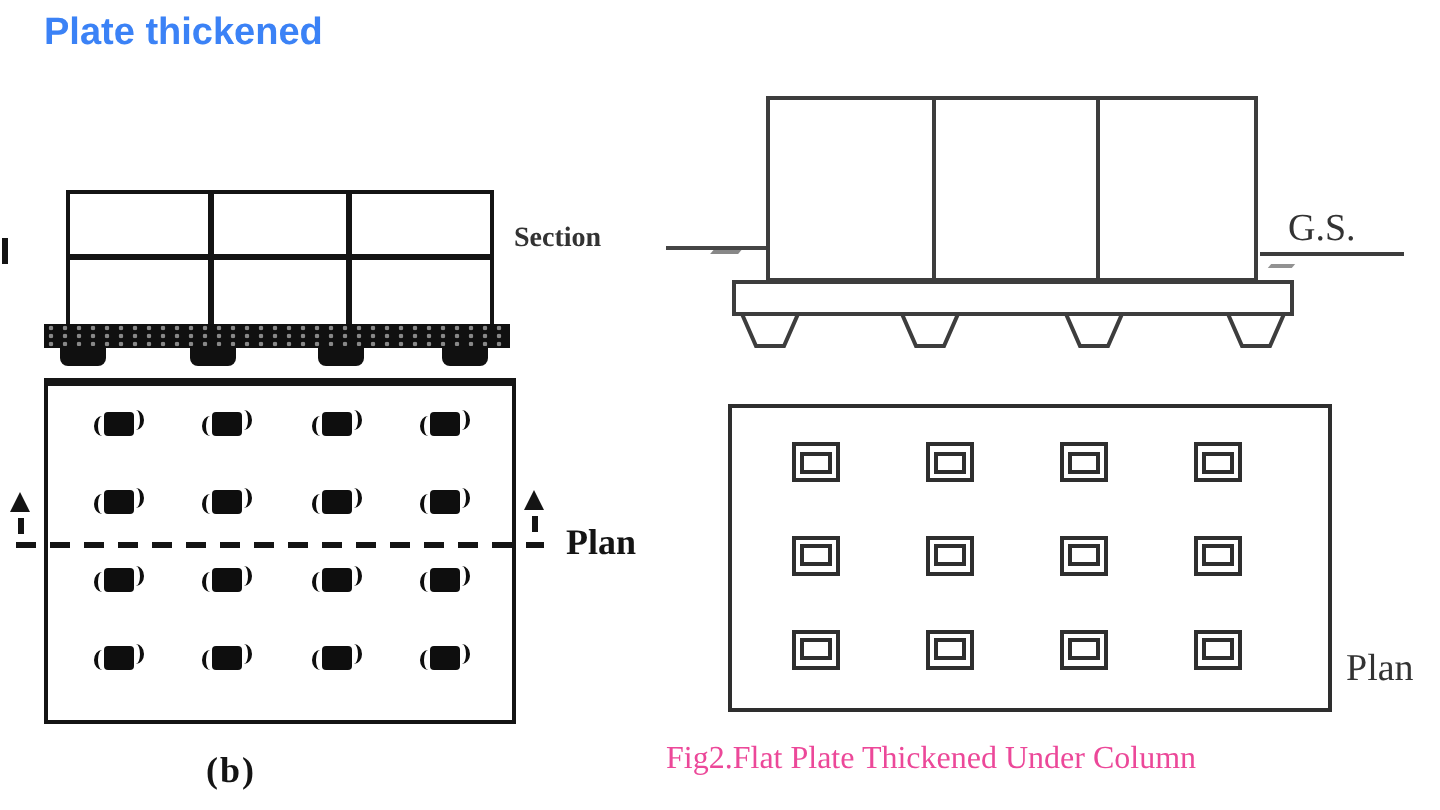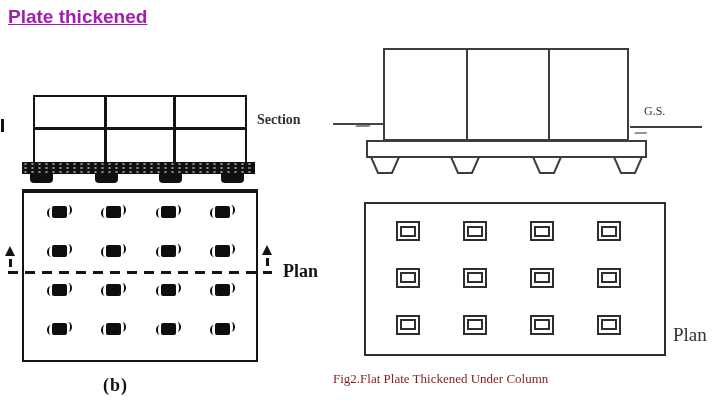--- a/index.html
+++ b/index.html
@@ -3,23 +3,23 @@
 <meta charset="utf-8">
 <style>
   * { margin:0; padding:0; box-sizing:border-box; }
   body { background:#888; font-family:"Liberation Serif", serif; }
   .canvas {
     position:relative; width:720px; height:405px; background:#ffffff;
     overflow:hidden;
   }
   
   .title {
-    position:absolute; left:8px; top:4px;
+    position:absolute; left:22px; top:4px;
     font-family:"Liberation Sans", sans-serif;
-    font-weight:bold; font-size:19px; line-height:25px; color:#a21caf;text-decoration:underline;
+    font-weight:bold; font-size:19px; line-height:25px; color:#3b82f6;
   }
   
   .lsec-frame { position:absolute; left:33px; top:95px; width:214px; height:69px; border:2.5px solid #141414; }
   .lsec-v1 { position:absolute; left:104px; top:95px; width:2.5px; height:69px; background:#141414; }
   .lsec-v2 { position:absolute; left:173px; top:95px; width:2.5px; height:69px; background:#141414; }
   .lsec-floor { position:absolute; left:33px; top:127px; width:214px; height:2.5px; background:#141414; }
   .lsec-raft {
     position:absolute; left:22px; top:162px; width:233px; height:12px;
     background-color:#101010;
     background-image:radial-gradient(circle, rgba(255,255,255,.5) 1px, transparent 1.3px);
@@ -56,30 +56,30 @@
   .lcaption { position:absolute; left:103px; top:375px; font-size:18px; font-weight:bold; color:#141414; letter-spacing:1px; }
   
   .rsec-label { position:absolute; left:257px; top:112px; font-size:14px; font-weight:bold; color:#333; }
   .rsec-pointer { position:absolute; left:333px; top:123px; width:51px; height:2px; background:#454545; }
   .rsec-hatch { position:absolute; left:358px; top:120px; width:14px; height:7px; border-bottom:2px solid #6a6a6a; transform:skewX(-40deg); opacity:.8; }
   .rsec-bldg { position:absolute; left:383px; top:48px; width:246px; height:93px; border:2px solid #3d3d3d; background:#fff; }
   .rsec-bv1 { position:absolute; left:466px; top:48px; width:2px; height:93px; background:#3d3d3d; }
   .rsec-bv2 { position:absolute; left:548px; top:48px; width:2px; height:93px; background:#3d3d3d; }
   .rsec-raft { position:absolute; left:366px; top:140px; width:281px; height:18px; border:2px solid #3d3d3d; background:#fff; }
   .pedestal { position:absolute; top:156px; width:32px; height:19px; }
-  .gs-label { position:absolute; left:644px; top:104px; font-size:12px; color:#333; }
+  .gs-label { position:absolute; left:644px; top:104px; font-size:19px; color:#333; }
   .gs-line { position:absolute; left:630px; top:126px; width:72px; height:2px; background:#3d3d3d; }
   .gs-hatch { position:absolute; left:636px; top:129px; width:12px; height:5px; border-bottom:2px solid #777; transform:skewX(-40deg); opacity:.8; }
   
   .rplan-rect { position:absolute; left:364px; top:202px; width:302px; height:154px; border:2.5px solid #2e2e2e; background:#fff; }
   .rplan-grid { position:absolute; inset:0; padding:4px 22px 6px 8px; place-items:center; }
   .col-box { display:flex; align-items:center; justify-content:center; width:24px; height:20px; border:2.5px solid #2e2e2e; background:#fff; }
   .col-box::before { content:""; width:12px; height:7px; border:2px solid #2e2e2e; }
   .rplan-label { position:absolute; left:673px; top:324px; font-size:19px; color:#333; }
-  .rcaption { position:absolute; left:333px; top:371px; font-size:13px; color:#7f1d1d; }
+  .rcaption { position:absolute; left:333px; top:371px; font-size:16px; color:#ec4899; }
 </style>
 </head>
 <body>
 
 <div class="canvas">
 
   <div class="title">
     <div>Plate thickened</div>
   </div>
 

